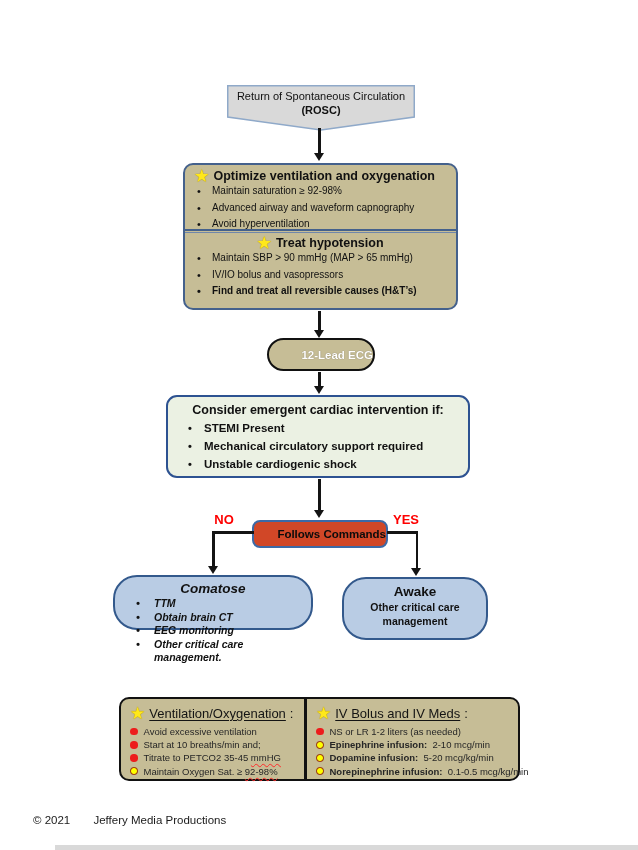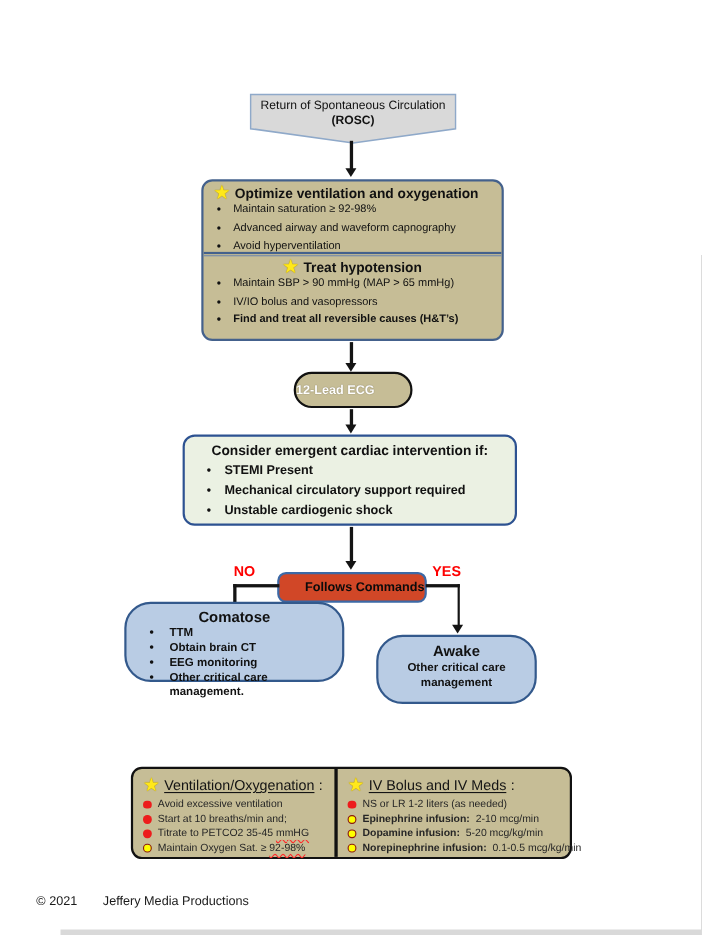--- a/index.html
+++ b/index.html
@@ -21,36 +21,36 @@
   .sec1{padding-top:3px;height:64px;}
   .sec2{padding-top:2px;}
   .boxhead{font-weight:bold;font-size:12.5px;padding-left:10px;display:flex;align-items:center;gap:5px;}
   .boxhead.center{justify-content:center;padding-left:0;}
   .star{color:#ffe81a;font-size:15px;text-shadow:0 0 1px #b89b00, 0 0 1px #b89b00;line-height:1;}
   .bul{position:relative;padding-left:27px;font-size:10px;line-height:16.5px;}
   .bul::before{content:"•";position:absolute;left:12px;top:0;font-size:11px;}
   .bul.b{font-weight:bold;}
 
   .pill{left:267px;top:338px;width:108px;height:33px;background:var(--tan);border:2.5px solid #111;
-        border-radius:17px;display:flex;align-items:center;justify-content:flex-start;
+        border-radius:17px;display:flex;align-items:center;justify-content:flex-end;
         color:#fff;font-weight:bold;font-size:11.5px;text-shadow:0 0 1px #6d6548;}
 
   .greenbox{left:166px;top:395px;width:304px;height:83px;background:var(--green_fill);
             border:2.5px solid var(--green_border);border-radius:11px;padding-top:6px;}
   .greenbox .boxhead{font-size:12.5px;margin-bottom:2px;}
   .greenbox .bul{padding-left:36px;font-size:11.5px;line-height:18px;font-weight:bold;}
   .greenbox .bul::before{left:20px;}
 
   .redbox{left:252px;top:520px;width:136px;height:28px;background:var(--red_fill);
           border:2.5px solid var(--red_border);border-radius:8px;display:flex;align-items:center;
           justify-content:flex-end;font-weight:bold;font-size:11.5px;color:#0b0b0b;}
   .yn{font-weight:bold;font-size:13px;color:var(--label_red);}
 
   .bluebox{background:var(--blue_fill);border:2.5px solid var(--blue_border);border-radius:24px;}
-  .comatose{left:113px;top:547px;width:200px;height:73px;padding-top:3px;}
+  .comatose{left:113px;top:575px;width:200px;height:55px;padding-top:3px;font-style:italic;}
   .awake{left:342px;top:577px;width:146px;height:63px;padding-top:4px;text-align:center;}
   .bb-title{font-weight:bold;font-size:13.5px;text-align:center;line-height:17px;}
   .comatose .bul{padding-left:39px;font-size:10.5px;line-height:13.5px;font-weight:bold;}
   .comatose .bul::before{left:21px;}
   .awake-line{font-weight:bold;font-size:10.5px;line-height:14px;}
 
   
   .vline{position:absolute;width:2.5px;background:#141414;}
   .hline{position:absolute;height:2.5px;background:#141414;}
   .ah-down{position:absolute;width:0;height:0;border-left:5.5px solid transparent;
@@ -136,21 +136,21 @@
   <div class="abs greenbox">
     <div class="boxhead center">Consider emergent cardiac intervention if:</div>
     <div class="bul">STEMI Present</div>
     <div class="bul">Mechanical circulatory support required</div>
     <div class="bul">Unstable cardiogenic shock</div>
   </div>
 
   <div class="vline" style="left:318px;top:479px;height:32px;"></div>
   <div class="ah-down" style="left:313.5px;top:510px;"></div>
 
-  <div class="abs yn" style="left:184px;top:512px;width:48px;text-align:right;">NO</div>
+  <div class="abs yn" style="left:200px;top:512px;width:48px;text-align:center;">NO</div>
   <div class="abs yn" style="left:393px;top:512px;">YES</div>
   <div class="abs redbox">
     <span>Follows Commands</span>
   </div>
 
   <div class="hline" style="left:212px;top:531px;width:42px;"></div>
   <div class="vline" style="left:212px;top:531px;height:36px;"></div>
   <div class="ah-down" style="left:207.5px;top:566px;"></div>
 
   <div class="hline" style="left:387px;top:531px;width:31px;"></div>

